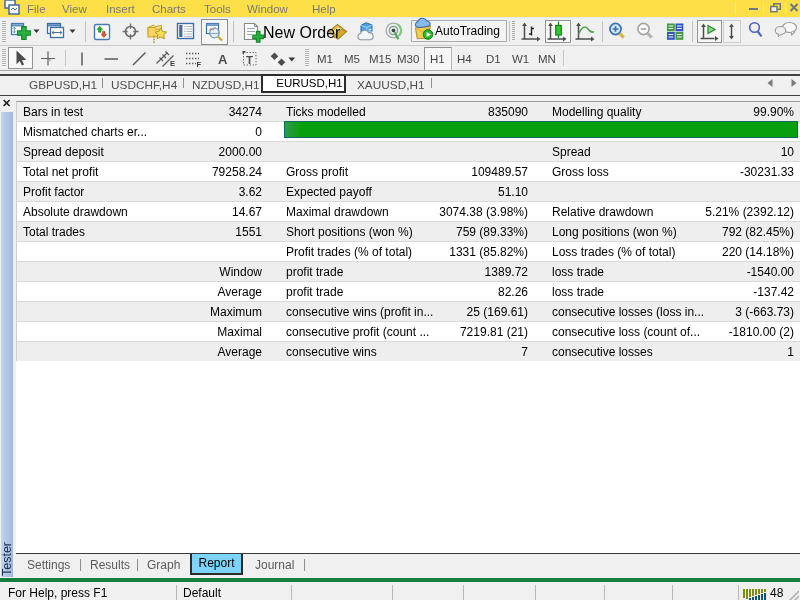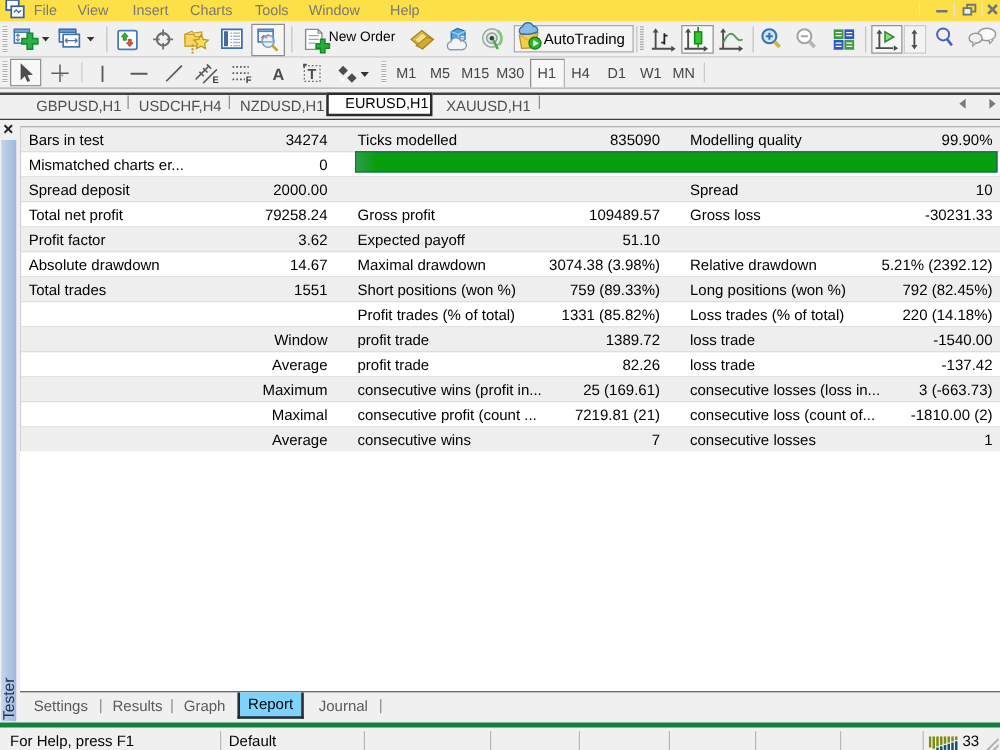--- a/index.html
+++ b/index.html
@@ -218,21 +218,21 @@
   <path d="M731.5 23.5 l-2.4 3.5 h4.8 z M731.5 39.5 l-2.4 -3.5 h4.8 z" fill="#4d4d4d"></path>
 
   <circle cx="754.5" cy="27.5" r="4.8" fill="none" stroke="#4a62c2" stroke-width="1.6"></circle>
   <line x1="757.8" y1="31.5" x2="761.5" y2="36.3" stroke="#4a62c2" stroke-width="2.1"></line>
 
   <ellipse cx="789.5" cy="27.5" rx="7" ry="5" fill="#fafafa" stroke="#9a9a9a" stroke-width="1.2"></ellipse>
   <path d="M791 31.8 l.8 3 l2.8 -2.9" fill="#fafafa" stroke="#9a9a9a" stroke-width="1.1"></path>
   <ellipse cx="780.5" cy="30.5" rx="5.2" ry="4" fill="#f0f0f0" stroke="#9a9a9a" stroke-width="1.2"></ellipse>
   <path d="M778.5 33.8 l-.4 3 l2.9 -2.3" fill="#f0f0f0" stroke="#9a9a9a" stroke-width="1"></path>
 </svg>
-<div class="abs" style="left:263px;top:24px;font-size:11px;color:#000;z-index:6">New Order</div>
+<div class="abs" style="left:263px;top:24px;font-size:16px;color:#000;z-index:6">New Order</div>
 <div class="abs" style="left:435px;top:24px;font-size:12px;color:#000;z-index:6">AutoTrading</div>
 
 <div class="abs" id="tb2"></div>
 <div class="abs" style="left:0;top:45px;width:800px;height:1px;background:#cccccc"></div>
 <div class="grip" style="left:2px;top:49px;height:18px"></div>
 <div class="grip" style="left:305px;top:49px;height:18px"></div>
 <div class="vsep" style="left:65px;top:50px;height:16px"></div>
 <div class="vsep" style="left:563px;top:50px;height:16px"></div>
 <div class="abs" id="h1box"></div>
 <div class="tfbtn" style="left:317px">M1</div>
@@ -443,21 +443,21 @@
       <rect x="0" y="11" width="2" height="3"></rect>
         <rect x="3" y="11" width="2" height="3"></rect>
       <rect x="6" y="9" width="2" height="5"></rect>
         <rect x="9" y="8" width="2" height="6"></rect>
       <rect x="12" y="7" width="2" height="7"></rect>
         <rect x="15" y="6" width="2" height="8"></rect>
       <rect x="18" y="5" width="2" height="9"></rect>
         <rect x="21" y="4" width="2" height="10"></rect>
     </g>
   </svg>
-  <div class="stext" style="left:770px">33</div>
+  <div class="stext" style="left:770px">48</div>
   <svg class="abs" style="left:786px;top:8px" width="13" height="13" viewBox="0 0 13 13">
     <g stroke="#b2b2b2" stroke-width="1.6">
       <line x1="13" y1="1" x2="1" y2="13"></line>
         <line x1="13" y1="6" x2="6" y2="13"></line>
         <line x1="13" y1="11" x2="11" y2="13"></line>
     </g>
   </svg>
 </div>
 
 </body></html>

